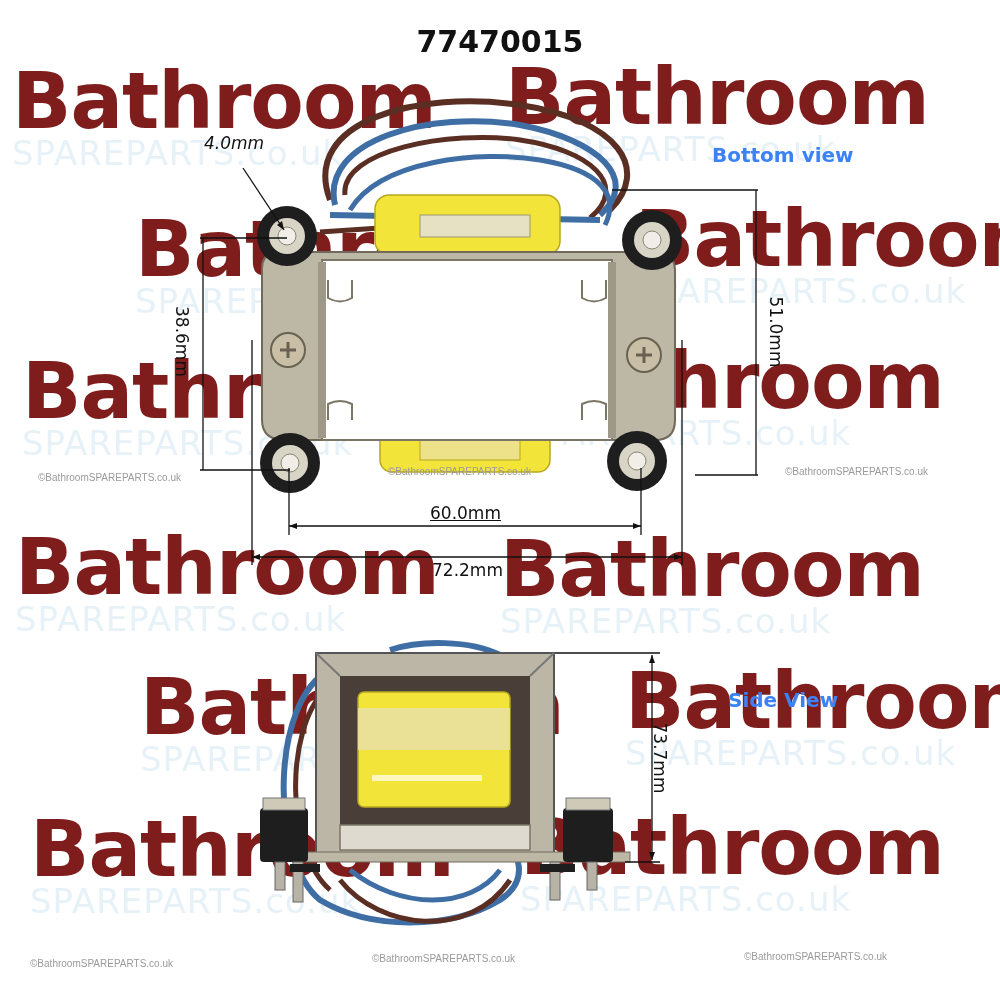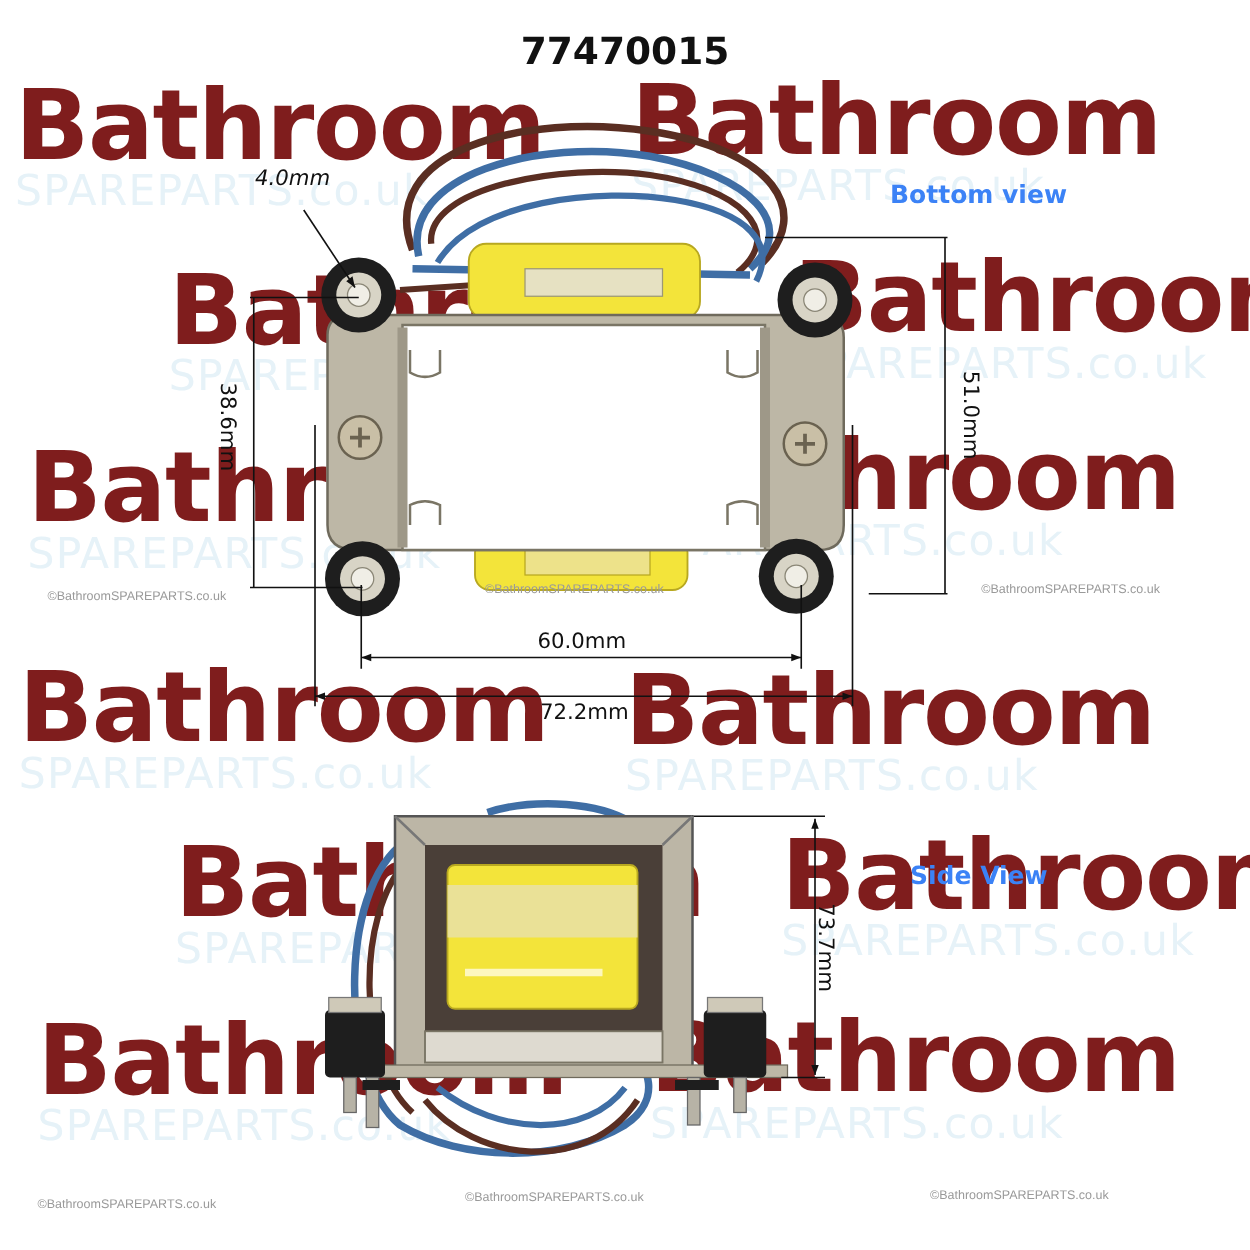--- a/index.html
+++ b/index.html
@@ -193,15 +193,15 @@
 <div class="copyright" style="left:30px; top:958px;">©BathroomSPAREPARTS.co.uk</div>
 <div class="copyright" style="left:372px; top:953px;">©BathroomSPAREPARTS.co.uk</div>
 <div class="copyright" style="left:744px; top:951px;">©BathroomSPAREPARTS.co.uk</div>
 
 <div class="view-label" style="left:712px; top:143px;">Bottom view</div>
 <div class="view-label" style="left:728px; top:688px;">Side View</div>
 
 <div class="dim" style="left:204px; top:133px;font-style:italic;">4.0mm</div>
 <div class="dim vert" style="left:147px; top:331px; width:70px; text-align:center;">38.6mm</div>
 <div class="dim vert" style="left:740px; top:322px; width:72px; text-align:center;">51.0mm</div>
-<div class="dim" style="left:430px; top:503px;">60.0mm</div>
+<div class="dim" style="left:430px; top:503px;text-decoration:underline;">60.0mm</div>
 <div class="dim" style="left:432px; top:560px;">72.2mm</div>
 <div class="dim vert" style="left:624px; top:748px; width:72px; text-align:center;">73.7mm</div>
 
 </body></html>

